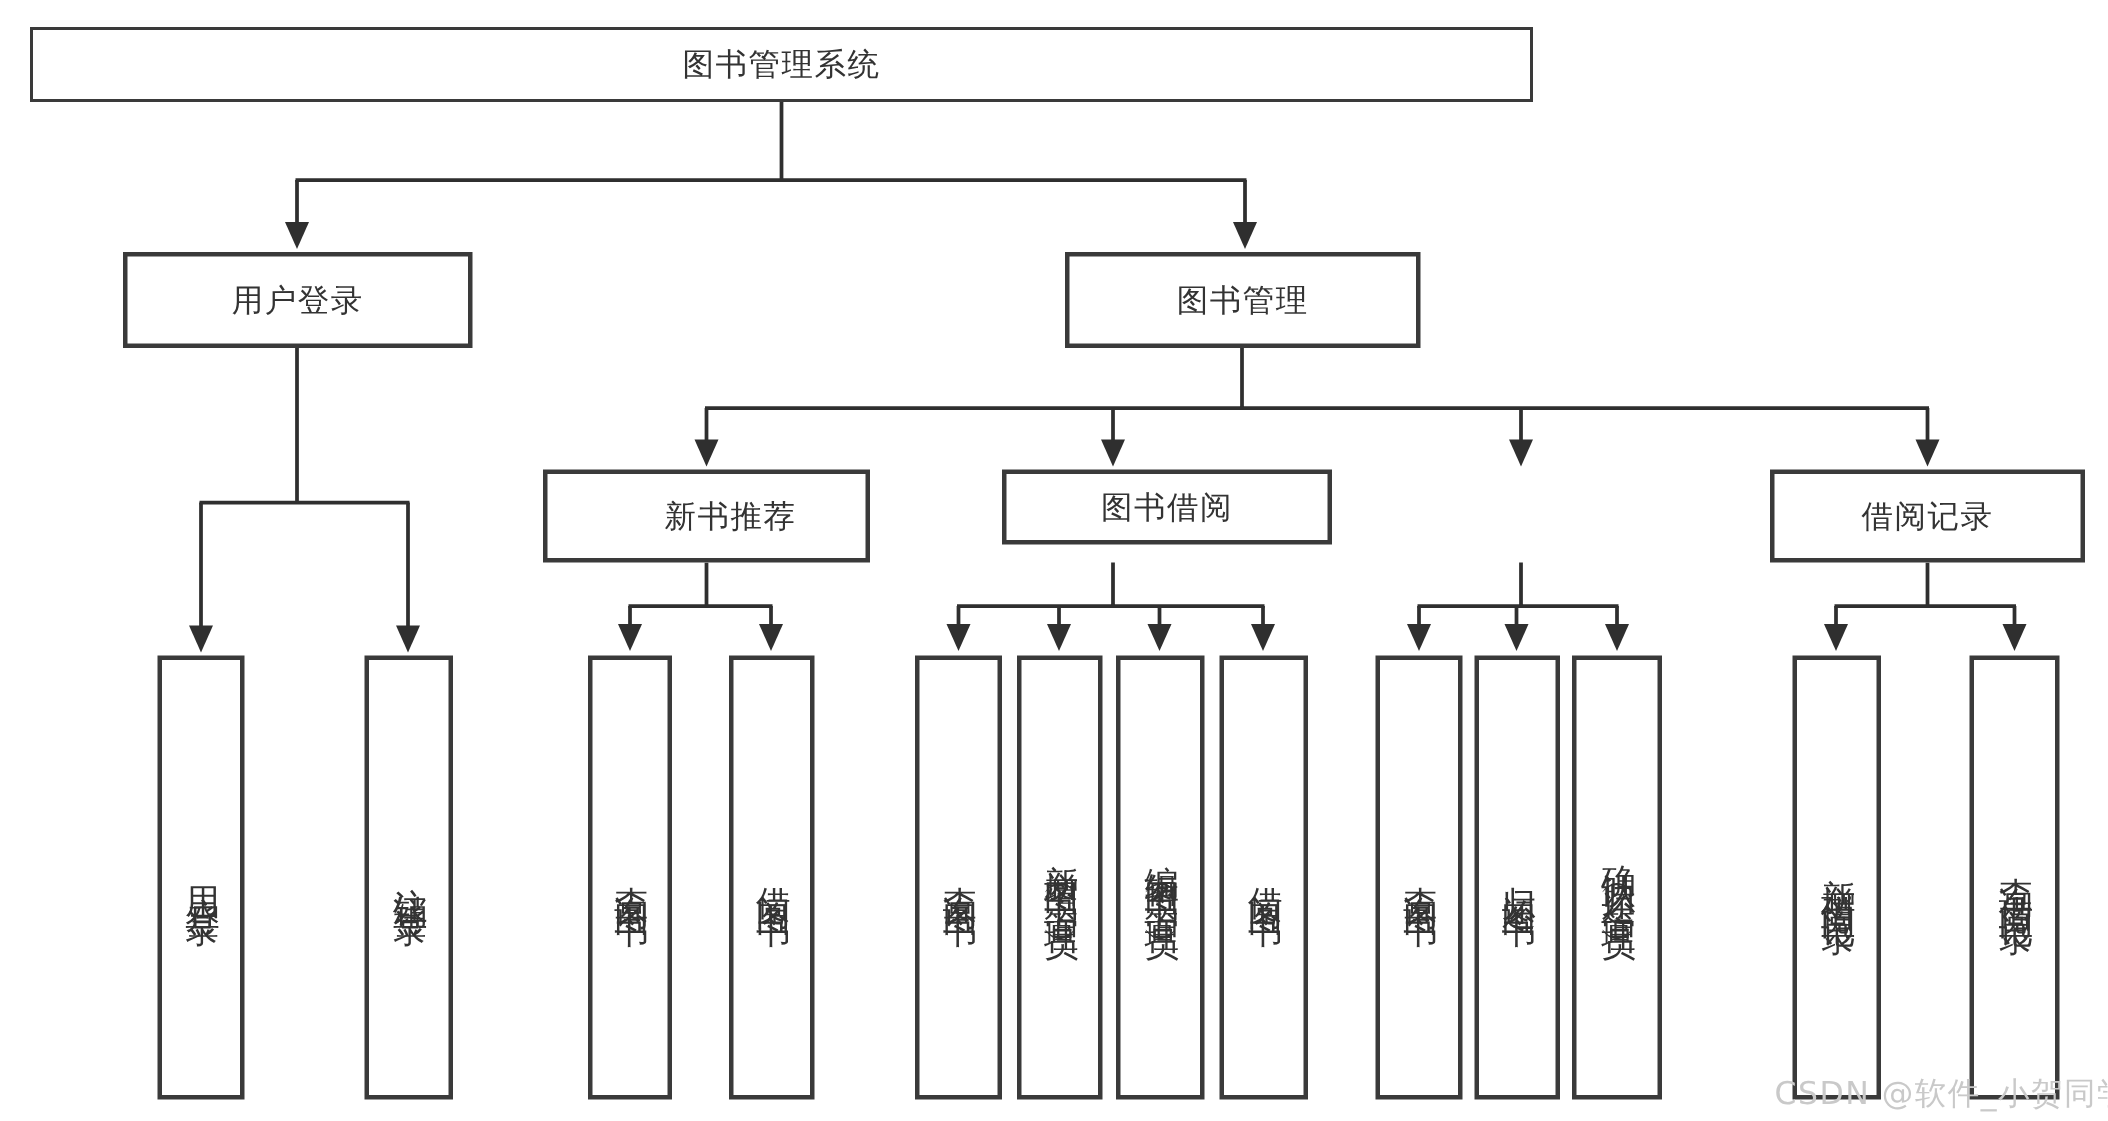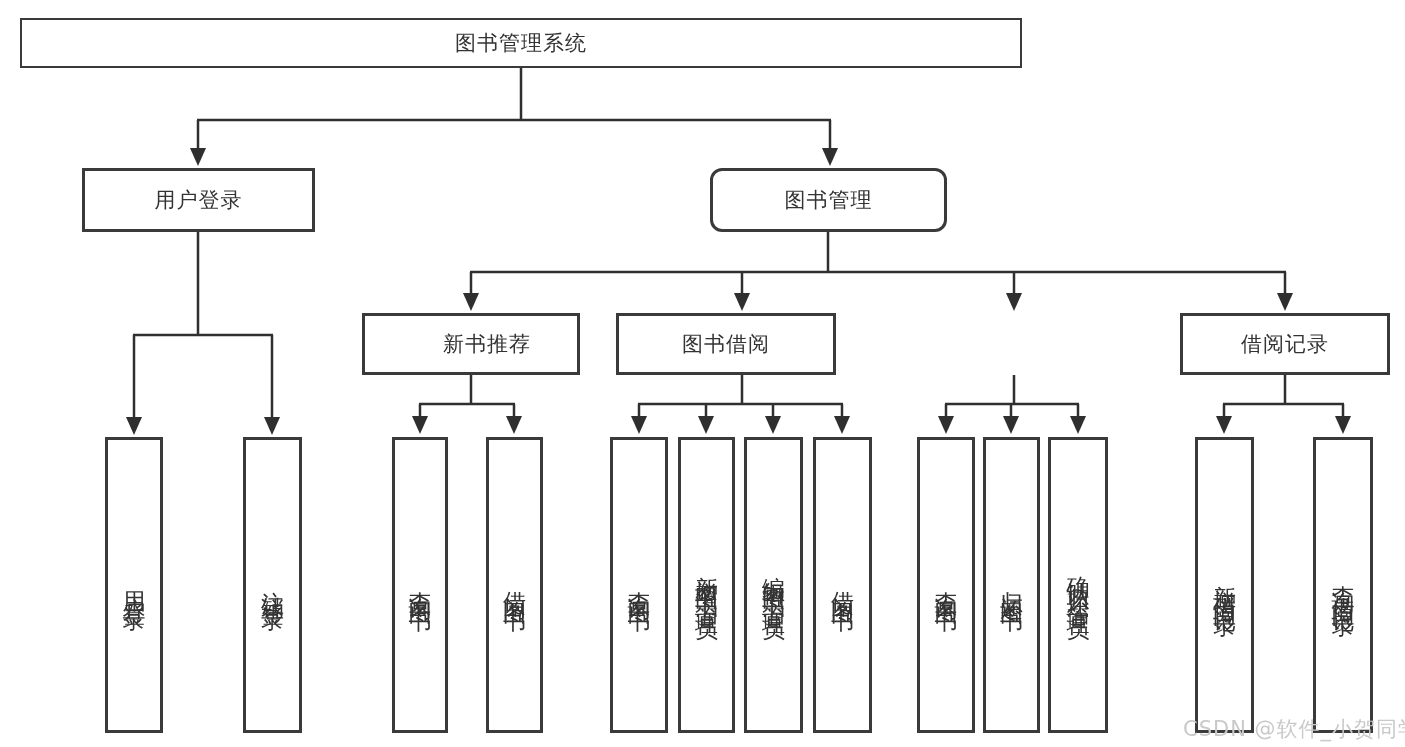--- a/index.html
+++ b/index.html
@@ -148,28 +148,28 @@
     </g>
   </svg>
 
   <div class="node root-node" style="left:20px; top:18px; width:1002px; height:50px;">
     <span class="hlabel">图书管理系统</span>
   </div>
 
   <div class="node" style="left:82px; top:168px; width:233px; height:64px;">
     <span class="hlabel">用户登录</span>
   </div>
-  <div class="node" style="left:710px; top:168px; width:237px; height:64px;border-radius:12px;">
+  <div class="node" style="left:710px; top:168px; width:237px; height:64px;">
     <span class="hlabel">图书管理</span>
   </div>
 
   <div class="node" style="left:362px; top:313px; width:218px; height:62px;padding-left:32px;">
     <span class="hlabel">新书推荐</span>
   </div>
-  <div class="node" style="left:616px; top:313px; width:220px; height:62px;">
+  <div class="node" style="left:668px; top:313px; width:220px; height:50px;">
     <span class="hlabel">图书借阅</span>
   </div>
   <div class="node" style="left:1180px; top:313px; width:210px; height:62px;align-items:center;">
     <span class="hlabel">借阅记录</span>
   </div>
 
   <div class="vbox" style="left:105px; width:58px;">
     <span class="vlabel">用户登录</span>
   </div>
   <div class="vbox" style="left:243px; width:59px;">

